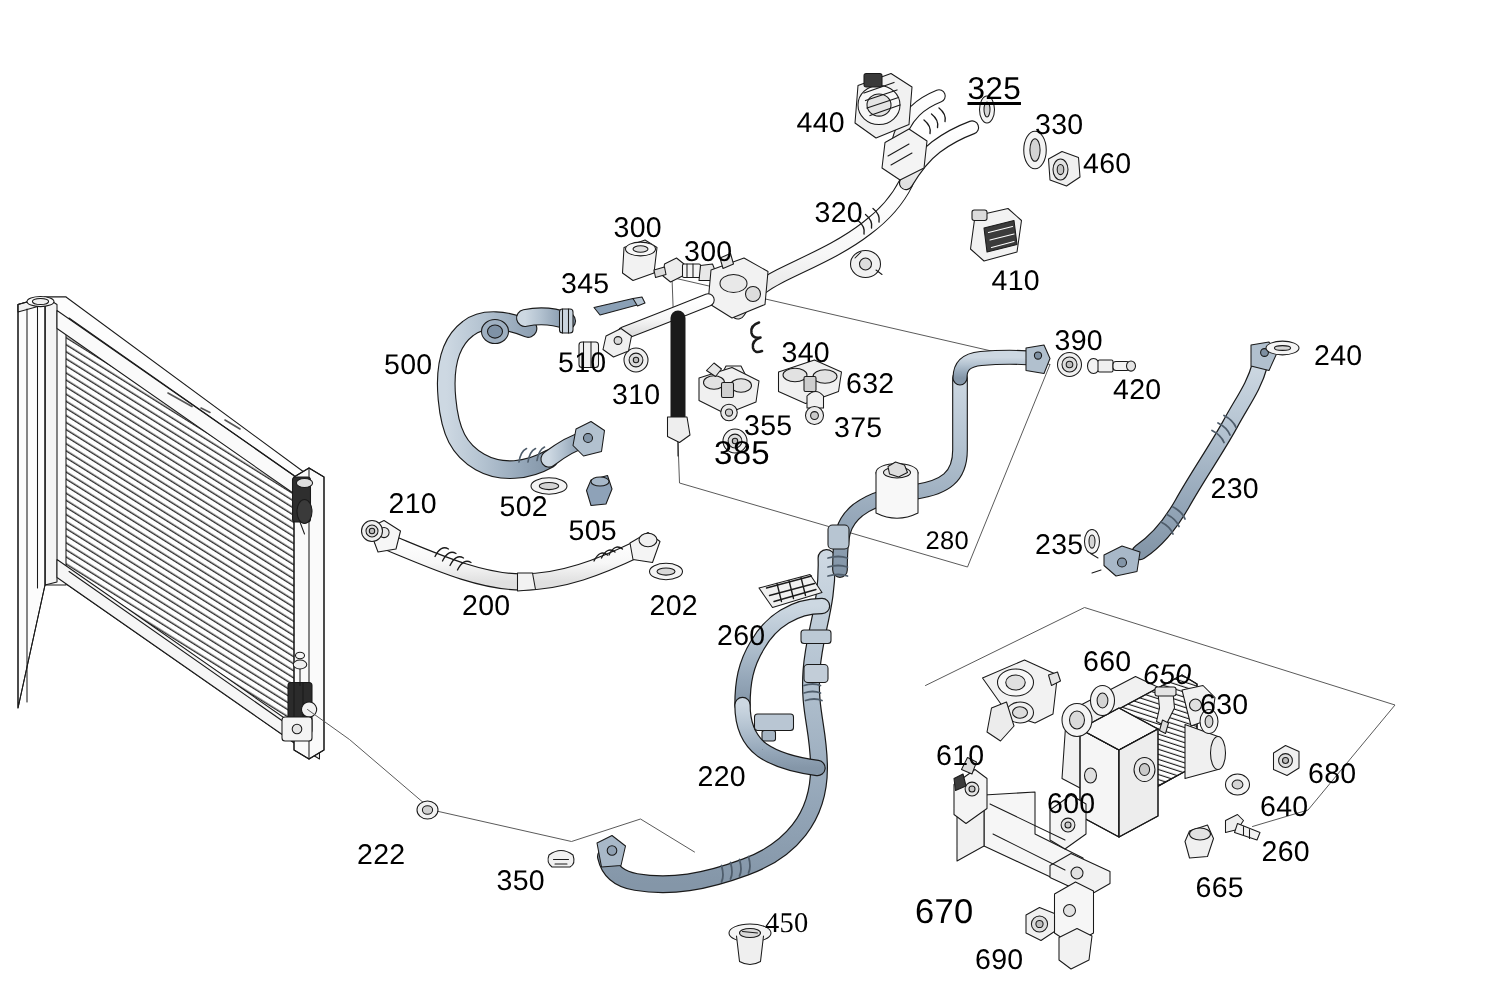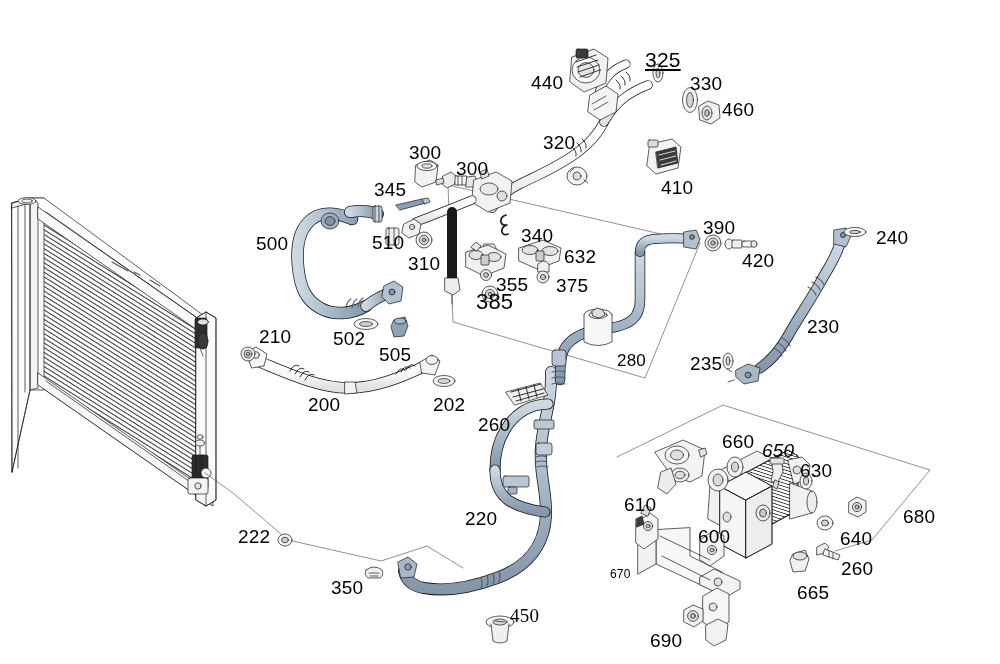--- a/index.html
+++ b/index.html
@@ -563,21 +563,21 @@
       </g>
 
     </g>
   </svg>
 
   <div id="callout-layer">
       <div class="cal" style="left: 308px; top: 395px; font-size: 19px;">200</div>
       <div class="cal" style="left: 433px; top: 395px; font-size: 19px;">202</div>
       <div class="cal" style="left: 259px; top: 327px; font-size: 19px;">210</div>
       <div class="cal" style="left: 465px; top: 509px; font-size: 19px;">220</div>
-      <div class="cal" style="left: 238px; top: 527px; font-size: 19px;">222</div>
+      <div class="cal" style="left: 238px; top: 561px; font-size: 19px;">222</div>
       <div class="cal" style="left: 807px; top: 317px; font-size: 19px;">230</div>
       <div class="cal" style="left: 690px; top: 354px; font-size: 19px;">235</div>
       <div class="cal" style="left: 876px; top: 228px; font-size: 19px;">240</div>
       <div class="cal" style="left: 478px; top: 415px; font-size: 19px;">260</div>
       <div class="cal" style="left: 617px; top: 323px; font-size: 17px; margin-top: 29px;">280</div>
       <div class="cal" style="left: 409px; top: 143px; font-size: 19px;">300</div>
       <div class="cal" style="left: 408px; top: 254px; font-size: 19px;">310</div>
       <div class="cal" style="left: 543px; top: 133px; font-size: 19px;">320</div>
       <div class="cal" style="left: 645px; top: 49px; font-size: 21px; text-decoration: underline;">325</div>
       <div class="cal" style="left: 690px; top: 74px; font-size: 19px;">330</div>
@@ -600,18 +600,18 @@
       <div class="cal" style="left: 379px; top: 345px; font-size: 19px;">505</div>
       <div class="cal" style="left: 372px; top: 233px; font-size: 19px;">510</div>
       <div class="cal" style="left: 698px; top: 527px; font-size: 19px;">600</div>
       <div class="cal" style="left: 624px; top: 495px; font-size: 19px;">610</div>
       <div class="cal" style="left: 841px; top: 559px; font-size: 19px;">260</div>
       <div class="cal" style="left: 800px; top: 461px; font-size: 19px;">630</div>
       <div class="cal" style="left: 840px; top: 529px; font-size: 19px;">640</div>
       <div class="cal" style="left: 762px; top: 441px; font-size: 19px; font-style: italic;">650</div>
       <div class="cal" style="left: 722px; top: 432px; font-size: 19px;">660</div>
       <div class="cal" style="left: 797px; top: 583px; font-size: 19px;">665</div>
-      <div class="cal" style="left: 610px; top: 568px; font-size: 12px;">670</div>
-      <div class="cal" style="left: 872px; top: 507px; font-size: 19px; margin-left: 31px;">680</div>
+      <div class="cal" style="left: 610px; top: 596px; font-size: 23px;">670</div>
+      <div class="cal" style="left: 872px; top: 507px; font-size: 19px;">680</div>
       <div class="cal" style="left: 650px; top: 631px; font-size: 19px;">690</div>
     </div>
 
 </div>
 
 </body></html>

